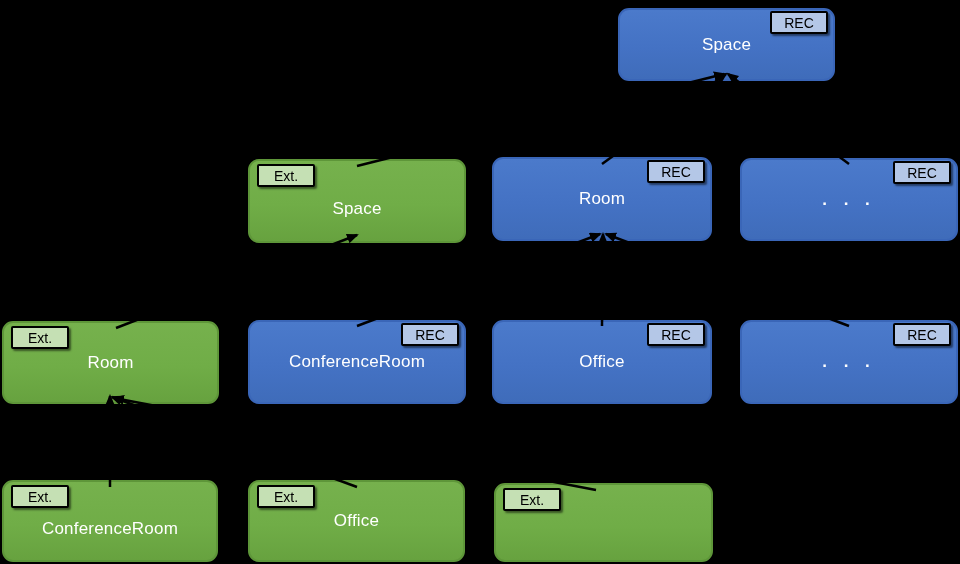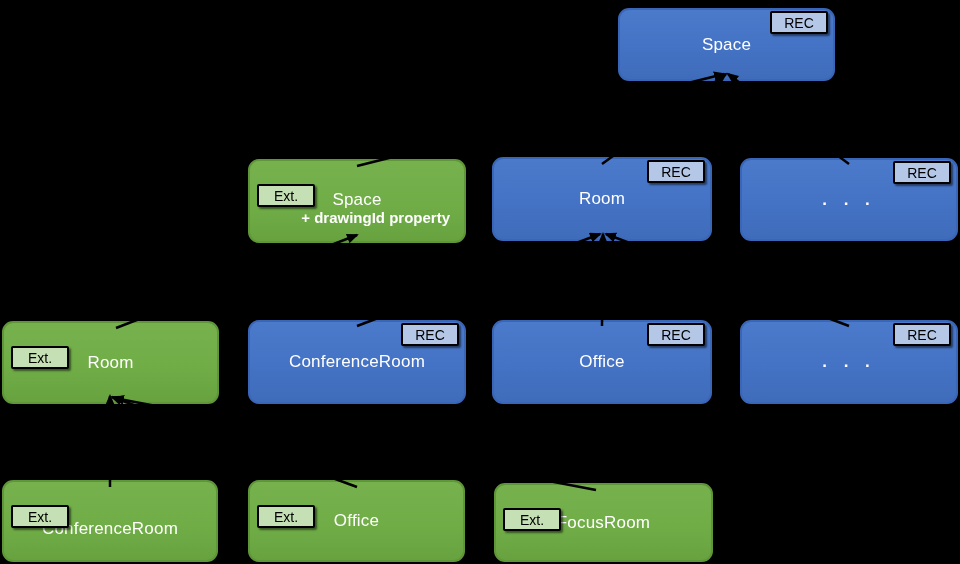--- a/index.html
+++ b/index.html
@@ -49,21 +49,20 @@
   }
   .rec .badge {
     top: 1px;
     right: 5px;
     background: var(--rec_badge_fill, #b4c7e7);
   }
   .ext .badge {
     top: 3px;
     left: 7px;
     background: var(--ext_badge_fill, #c5e0b4);
-    margin-top: 20px;
   }
   .title {
     color: var(--text, #ffffff);
     font-size: 17px;
     text-align: center;
     line-height: 1.15;
     letter-spacing: 0.2px;
   }
   .title.dots {
     font-size: 17px;
@@ -95,21 +94,20 @@
 <div class="canvas">
 
   <div class="node rec" style="left:618px; top:8px; width:217px; height:73px;">
     <span class="badge">REC</span>
     <span class="title">Space</span>
   </div>
 
   <div class="node ext has-sub" style="left:248px; top:159px; width:218px; height:84px;">
     <span class="badge">Ext.</span>
     <span class="title">Space</span>
-    <span class="subtitle">+ drawingId property</span>
   </div>
 
   <div class="node rec" style="left:492px; top:157px; width:220px; height:84px;">
     <span class="badge">REC</span>
     <span class="title">Room</span>
   </div>
 
   <div class="node rec" style="left:740px; top:158px; width:218px; height:83px;">
     <span class="badge">REC</span>
     <span class="title dots">. . .</span>
@@ -140,21 +138,20 @@
     <span class="title">ConferenceRoom</span>
   </div>
 
   <div class="node ext" style="left:248px; top:480px; width:217px; height:82px;">
     <span class="badge">Ext.</span>
     <span class="title">Office</span>
   </div>
 
   <div class="node ext" style="left:494px; top:483px; width:219px; height:79px;">
     <span class="badge">Ext.</span>
-    <span class="title">FocusRoom</span>
   </div>
 
   <svg class="connector-layer" width="960" height="564" viewBox="0 0 960 564" xmlns="http://www.w3.org/2000/svg">
     <defs>
       <marker id="arrow" markerWidth="14" markerHeight="12" refX="10" refY="5" orient="auto" markerUnits="userSpaceOnUse">
         <path d="M0,0 L12,5 L0,10 z" fill="#000000"></path>
       </marker>
     </defs>
     <g stroke="#000000" stroke-width="2.5" fill="none">
       <line x1="357" y1="166" x2="724" y2="74" marker-end="url(#arrow)"></line>

